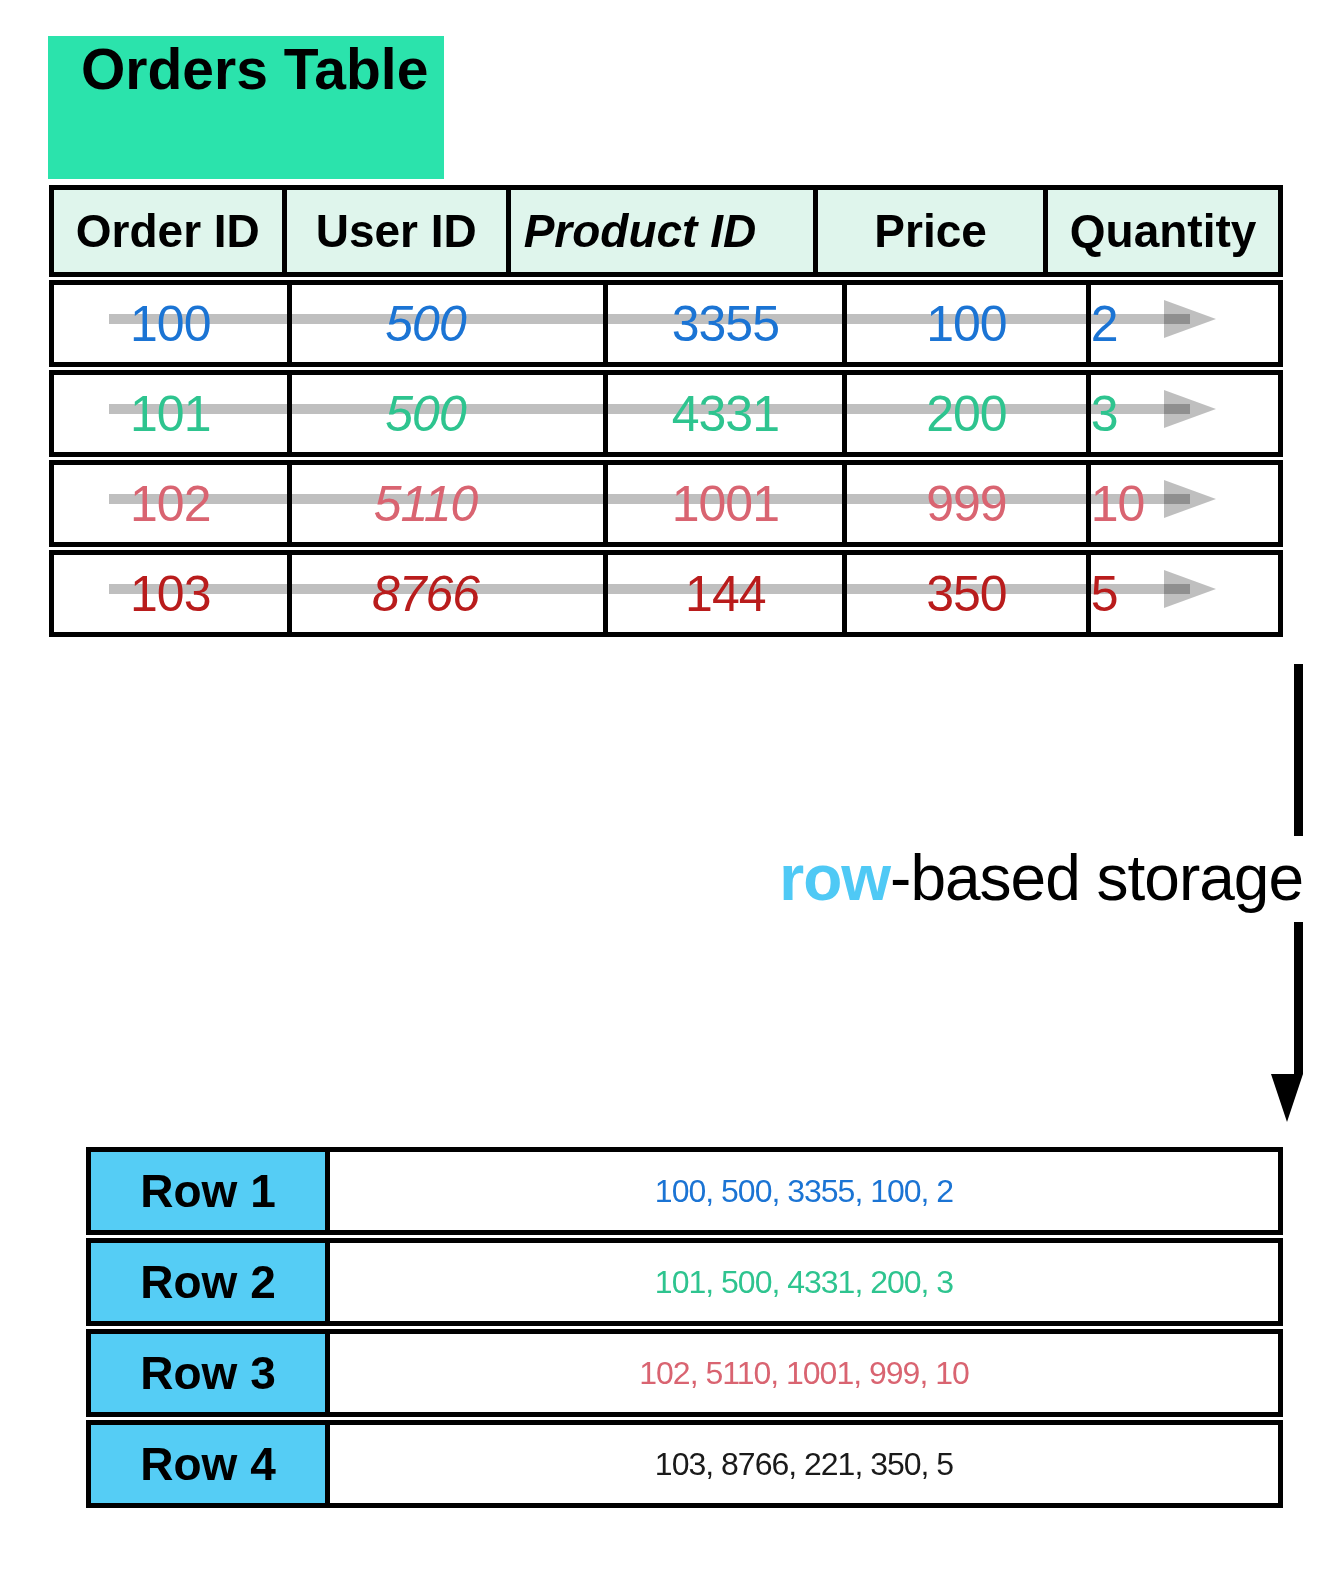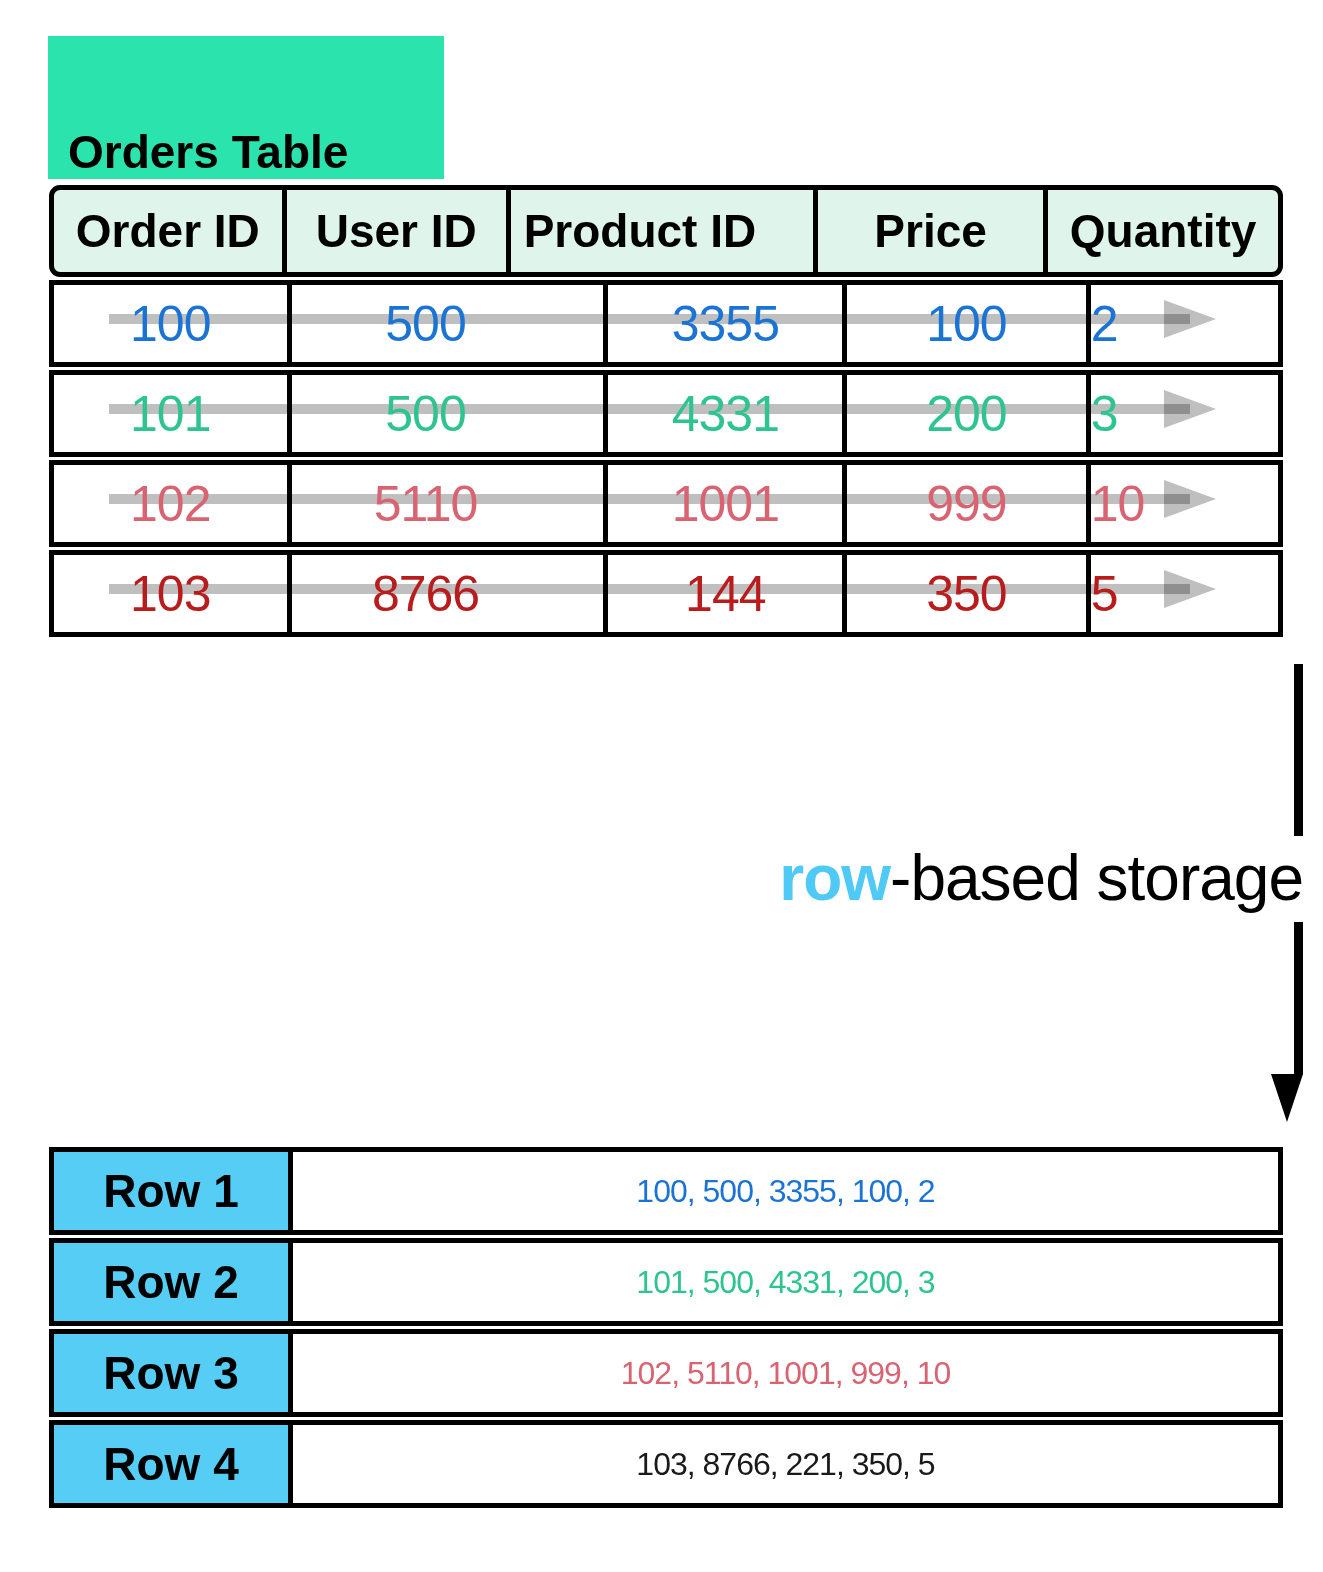--- a/index.html
+++ b/index.html
@@ -3,39 +3,39 @@
 <meta charset="utf-8">
 <style>
   html,body{margin:0;padding:0;background:#ffffff;}
   body{font-family:"Liberation Sans", sans-serif; -webkit-font-smoothing:antialiased;}
   .canvas{position:relative;width:1323px;height:1572px;background:#fff;overflow:hidden;}
 
   
   .title-box{
     position:absolute;left:48px;top:36px;width:396px;height:143px;
     background:var(--teal,#2BE3AC);
-    display:flex;align-items:flex-end;padding-left:20px;box-sizing:border-box;
-    font-weight:bold;font-size:46px;color:#000;
+    display:flex;align-items:flex-start;padding-left:33px;box-sizing:border-box;
+    font-weight:bold;font-size:57px;color:#000;
   }
 
   
   .orders-table{position:absolute;left:49px;top:185px;width:1234px;display:flex;flex-direction:column;row-gap:3px;}
   .o-row{
     position:relative;display:flex;box-sizing:border-box;
     border:5px solid #000;background:#fff;height:87px;
   }
-  .o-row.header{height:92px;background:var(--mint,#DFF5EC);border-radius:11px;}
+  .o-row.header{height:92px;background:var(--mint,#DFF5EC);}
   .o-cell{
     box-sizing:border-box;display:flex;align-items:center;justify-content:center;
     position:relative;
   }
   .o-cell + .o-cell{border-left:5px solid #000;}
   .o-cell:nth-child(1){width:19.3%;}
   .o-cell:nth-child(2){width:19.0%;}
-  .o-cell:nth-child(3){width:22.3%;}
+  .o-cell:nth-child(3){width:22.3%;font-style:italic;}
   .o-cell:nth-child(4){width:19.5%;margin-left:44px;}
   .o-cell:nth-child(5){width:19.9%;}
   .o-row.header .o-cell{font-weight:bold;font-size:46px;color:#000;}
   .o-row .cellv{position:relative;z-index:2;font-size:50px;letter-spacing:-1px;}
 
   
   .row-arrow{
     position:absolute;left:55px;right:88px;top:calc(44% - 5px);height:10px;
     background:rgba(0,0,0,0.25);z-index:1;
   }
@@ -61,21 +61,21 @@
   .arrow-head-down{
     width:0;height:0;
     border-left:16px solid transparent;
     border-right:16px solid transparent;
     border-top:48px solid #000;
   }
 
   
   .storage-table{position:absolute;left:49px;top:1147px;width:1234px;display:flex;flex-direction:column;row-gap:3px;}
   .s-row{
-    display:flex;box-sizing:border-box;border:5px solid #000;height:88px;background:#fff;
+    display:flex;box-sizing:border-box;border:5px solid #000;height:88px;background:#fff;margin-left:37px;
   }
   .s-label{
     width:239px;box-sizing:border-box;border-right:5px solid #000;
     background:var(--cyan,#55CDF5);
     display:flex;align-items:center;justify-content:center;
     font-weight:bold;font-size:46px;color:#000;
   }
   .s-values{
     flex:1;display:flex;align-items:center;justify-content:center;
     font-size:32px;letter-spacing:-1px;

